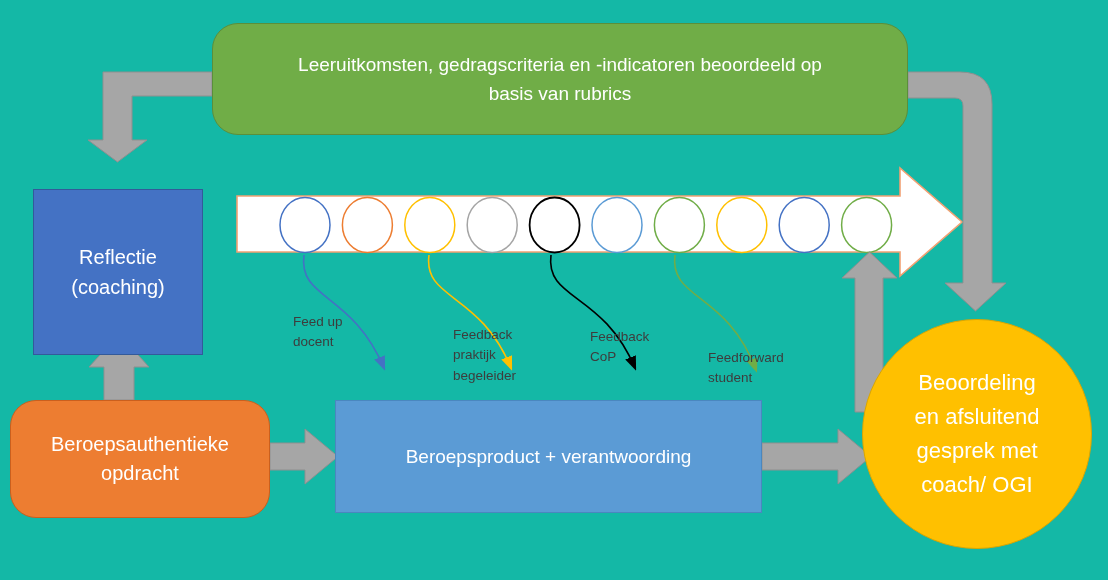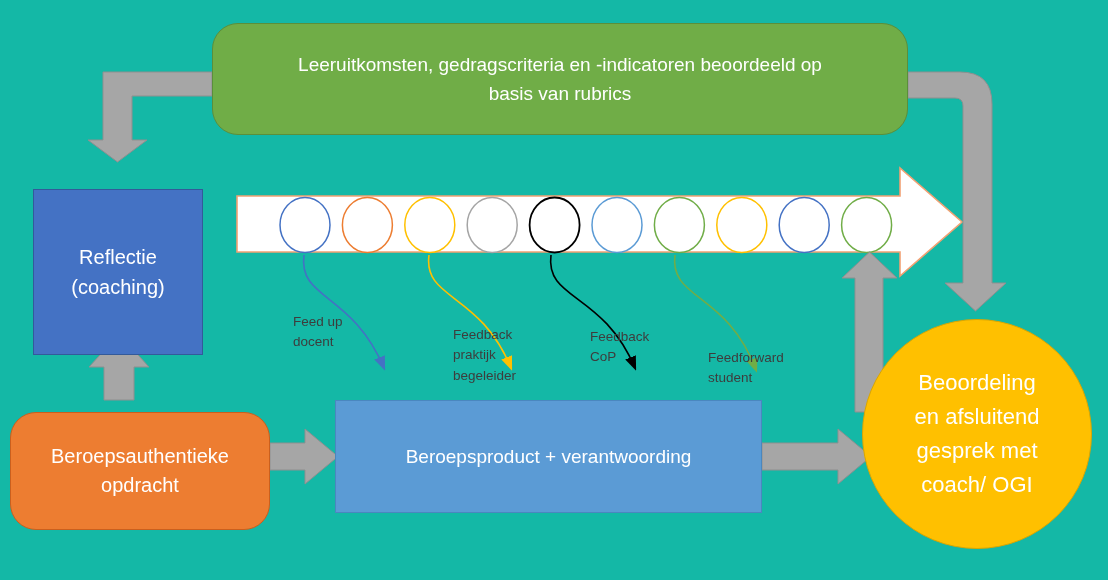--- a/index.html
+++ b/index.html
@@ -19,21 +19,21 @@
     font-size:19px;line-height:1.55;
   }
   .node-reflect{
     left:33px;top:165px;width:170px;height:166px;
     background:var(--blue);border:1px solid var(--blue-border);
     font-size:20px;line-height:1.5;margin-top:24px;
   }
   .node-orange{
     left:10px;top:400px;width:260px;height:118px;border-radius:26px;
     background:var(--orange);border:1.5px solid var(--orange-border);
-    font-size:20px;line-height:1.45;margin-top:12px;
+    font-size:20px;line-height:1.45;
   }
   .node-product{
     left:335px;top:400px;width:427px;height:113px;
     background:var(--light-blue);border:1px solid var(--light-blue-border);
     font-size:19px;
     text-align:center;
   }
   .node-circle{
     left:862px;top:319px;width:230px;height:230px;border-radius:50%;
     background:var(--gold);border:1px solid var(--gold-border);

